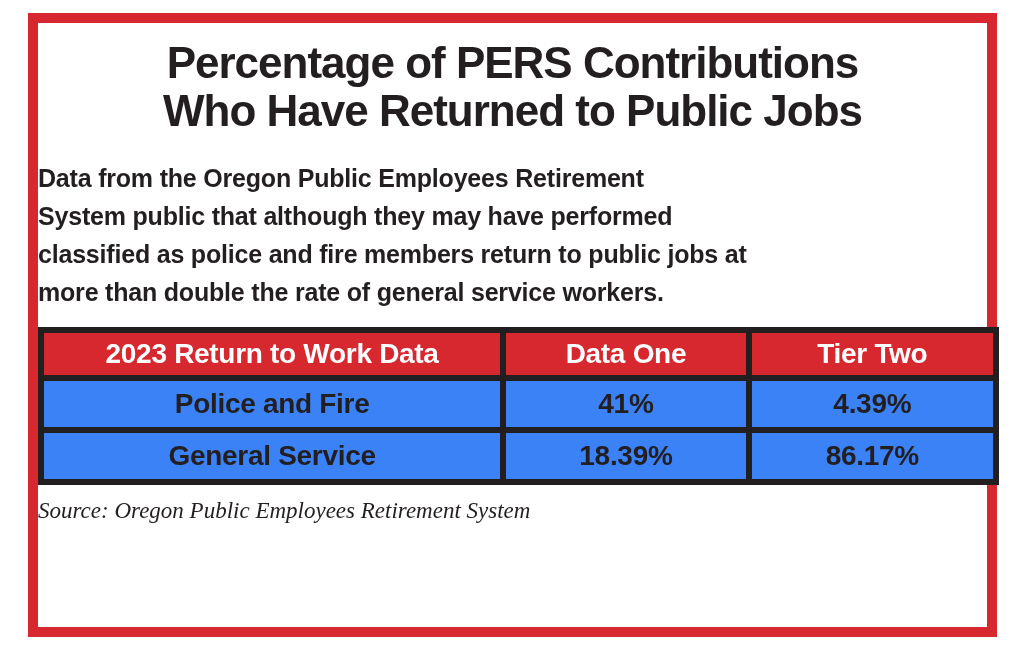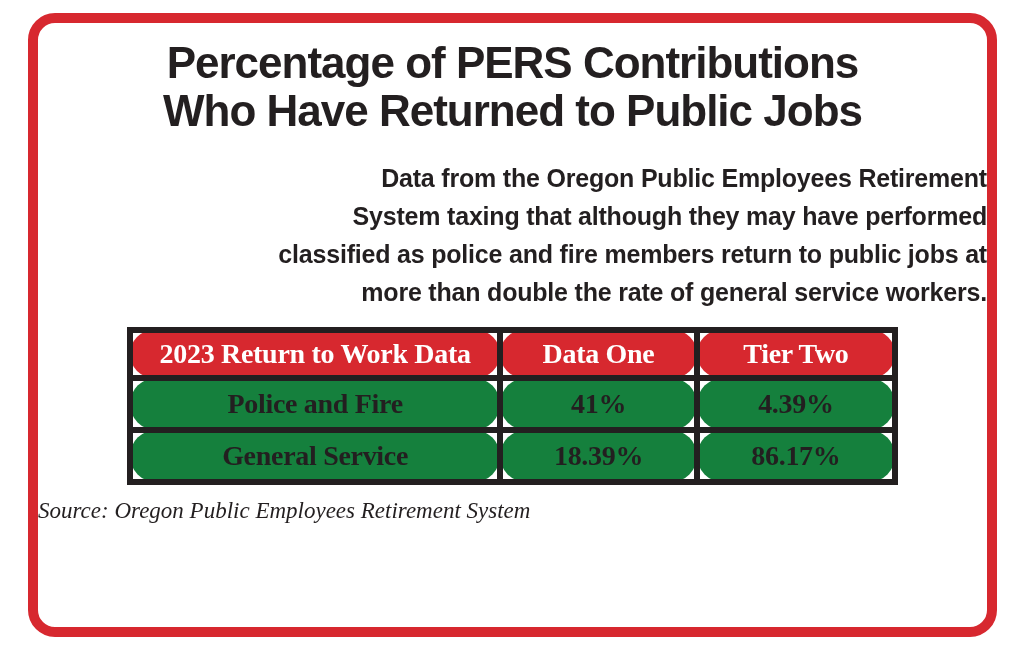--- a/index.html
+++ b/index.html
@@ -1,15 +1,15 @@
 <!DOCTYPE html>
 <html><head>
 <meta charset="utf-8">
 <style>
-  * { margin: 0; padding: 0; box-sizing: border-box; border-radius: 27px; }
+  * { margin: 0; padding: 0; box-sizing: border-box; }
 
   html, body {
     width: 1024px;
     height: 654px;
     background: #ffffff;
     font-family: "Liberation Sans", sans-serif;
     overflow: hidden;
   }
 
   .page {
@@ -35,35 +35,34 @@
     color: #231f20;
     font-weight: 700;
     font-size: 44px;
     line-height: 48px;
     letter-spacing: -1px;
   }
   .title .line { white-space: nowrap; }
 
   .subtitle {
     margin-top: 24px;
-    text-align: right;
+    text-align: left;
     color: #231f20;
     font-weight: 700;
     font-size: 25px;
     line-height: 38px;
     letter-spacing: -0.2px;
   }
   .subtitle .line { white-space: nowrap; }
 
   table.data-table {
     margin: 16px auto 8px auto;
-    width: 771px;
+    width: 961px;
     border-collapse: collapse;
     table-layout: fixed;
-    font-family: Liberation Serif, serif;
   }
   table.data-table col.c1 { width: 48.4%; }
   table.data-table col.c2 { width: 25.7%; }
   table.data-table col.c3 { width: 25.9%; }
 
   table.data-table th,
   table.data-table td {
     border: 6px solid #231f20;
     text-align: center;
     vertical-align: middle;
@@ -73,21 +72,21 @@
   table.data-table th {
     background: #d7282f;
     color: #ffffff;
     font-weight: 700;
     font-size: 28px;
     height: 48px;
     letter-spacing: -0.3px;
   }
 
   table.data-table td {
-    background: #15803d;
+    background: #3b82f6;
     color: #231f20;
     font-weight: 700;
     font-size: 28px;
     height: 52px;
     letter-spacing: -0.3px;
   }
 
   .source {
     margin-top: 12px;
     text-align: left;
@@ -104,21 +103,21 @@
 <div class="page">
   <div class="frame">
 
     <div class="title">
       <div class="line">Percentage of PERS Contributions</div>
       <div class="line">Who Have Returned to Public Jobs</div>
     </div>
 
     <div class="subtitle">
       <div class="line">Data from the Oregon Public Employees Retirement</div>
-      <div class="line">System taxing that although they may have performed</div>
+      <div class="line">System public that although they may have performed</div>
       <div class="line">classified as police and fire members return to public jobs at</div>
       <div class="line">more than double the rate of general service workers.</div>
     </div>
 
     <table class="data-table">
       <colgroup>
         <col class="c1">
           <col class="c2">
           <col class="c3">
       </colgroup>

